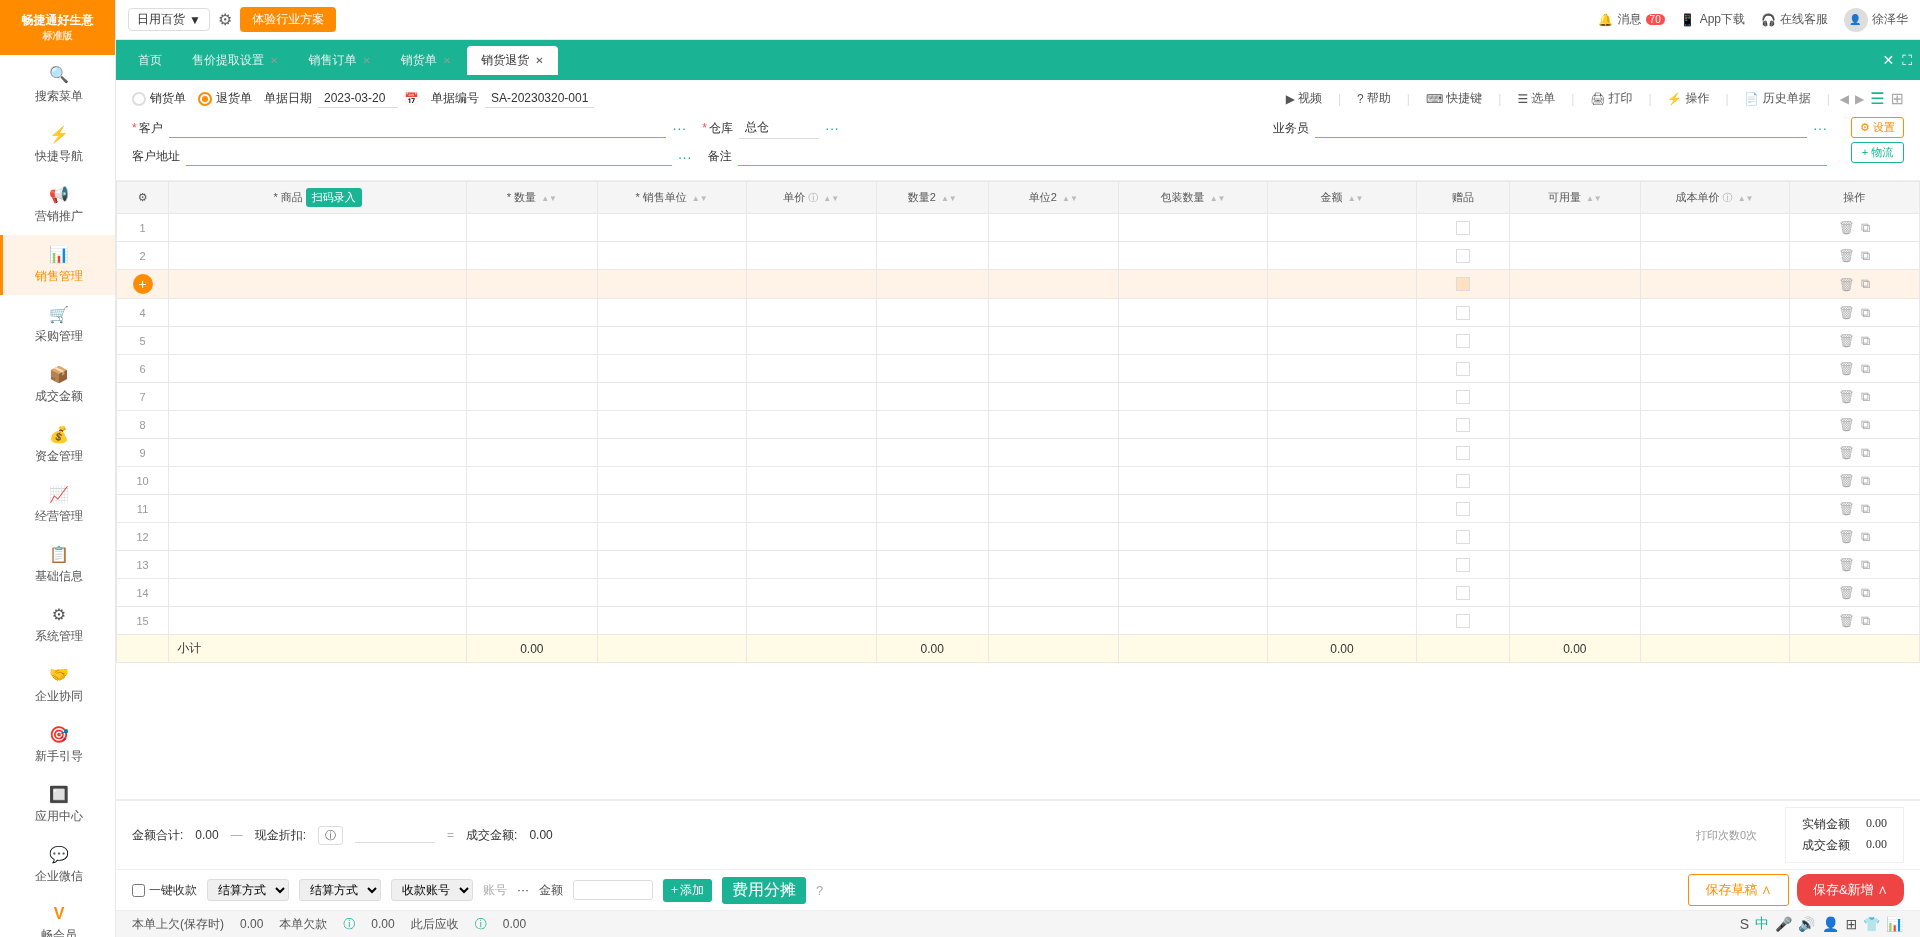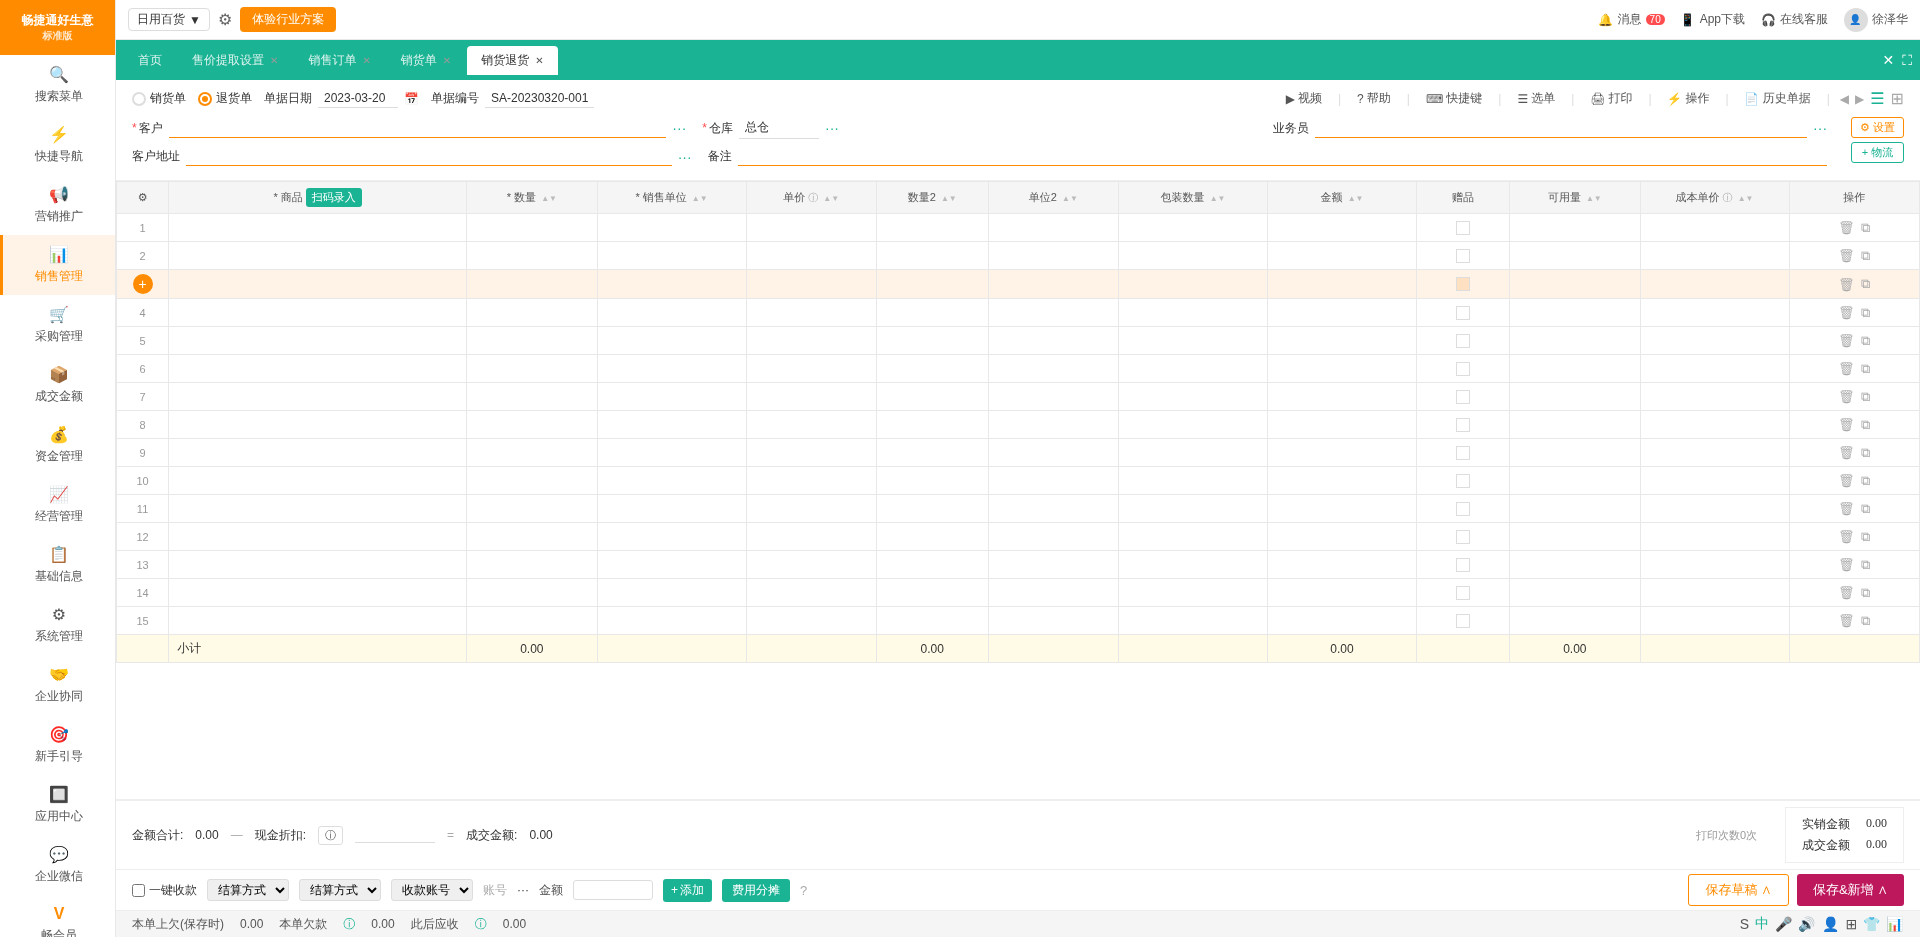--- a/index.html
+++ b/index.html
@@ -74,29 +74,29 @@
     .bottom-eq { color: #aaa; }
     .calc-btn { background: none; border: 1px solid #ddd; border-radius: 3px; padding: 1px 6px; font-size: 11px; cursor: pointer; color: #555; }
     .bottom-input { border: none; border-bottom: 1px solid #ddd; width: 80px; font-size: 12px; outline: none; }
 
     
     .payment-row { display: flex; align-items: center; gap: 10px; padding: 4px 16px; background: #fff; border-top: 1px solid #eee; font-size: 12px; }
     .payment-check { display: flex; align-items: center; gap: 4px; }
     .pay-select { border: 1px solid #ddd; border-radius: 3px; padding: 2px 6px; font-size: 12px; }
     .pay-input { border: 1px solid #ddd; border-radius: 3px; padding: 2px 6px; font-size: 12px; width: 80px; }
     .add-btn-green { background: #1ab394; color: #fff; border: none; border-radius: 3px; padding: 3px 8px; font-size: 12px; cursor: pointer; display: flex; align-items: center; gap: 2px; }
-    .expense-btn { background: #1ab394; color: #fff; border: none; border-radius: 3px; padding: 3px 10px; font-size: 12px; cursor: pointer; }
+    .expense-btn { background: #1ab394; color: #fff; border: none; border-radius: 3px; padding: 3px 10px; font-size: 16px; cursor: pointer; }
     .help-icon { color: #aaa; cursor: pointer; font-size: 13px; }
 
     
     .status-bar { background: #f5f5f5; padding: 4px 16px; border-top: 1px solid #eee; display: flex; align-items: center; gap: 16px; font-size: 12px; color: #555; }
     .status-bar-icons { display: flex; align-items: center; gap: 6px; margin-left: auto; }
     .summary-row { display: flex; justify-content: space-between; gap: 16px; padding: 2px 0; font-family: Liberation Serif, serif; }
     .save-draft-btn { background: #fff; border: 1px solid #ff8c00; color: #ff8c00; border-radius: 3px; padding: 6px 16px; font-size: 13px; cursor: pointer; }
-    .save-new-btn { background: #be185d; border: none; color: #fff; border-radius: 3px; padding: 6px 16px; font-size: 13px; cursor: pointer; }
+    .save-new-btn { background: #ef4444; border: none; color: #fff; border-radius: 12px; padding: 6px 16px; font-size: 13px; cursor: pointer; }
 
     .col-gear { width: 28px; }
     .col-product { width: 160px; }
     .col-qty { width: 70px; }
     .col-unit { width: 80px; }
     .col-price { width: 70px; }
     .col-qty2 { width: 60px; }
     .col-unit2 { width: 70px; }
     .col-pack { width: 80px; }
     .col-amount { width: 80px; }

